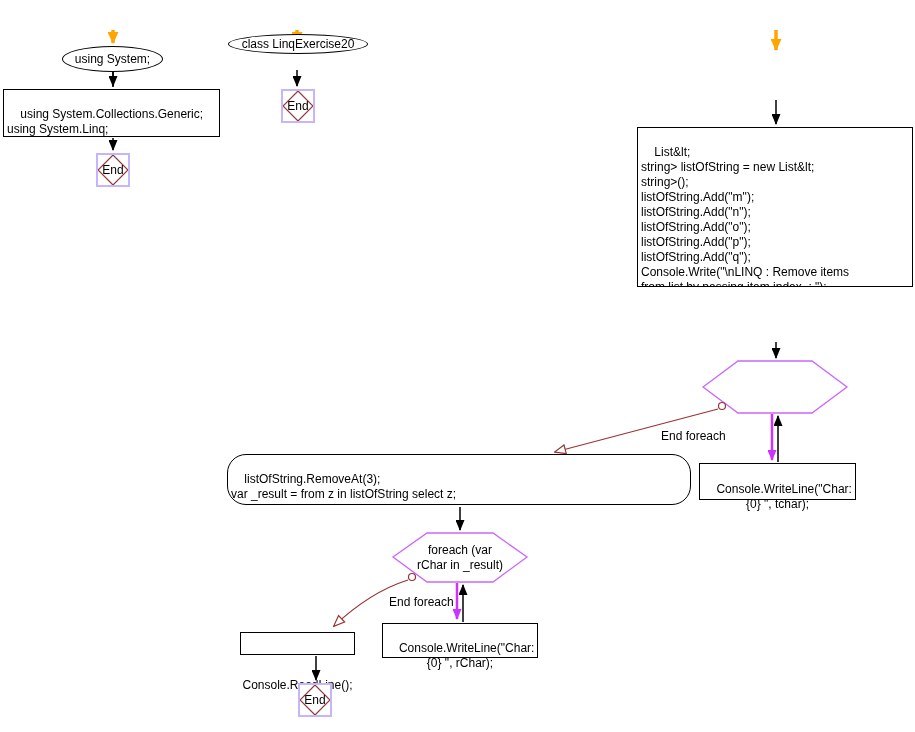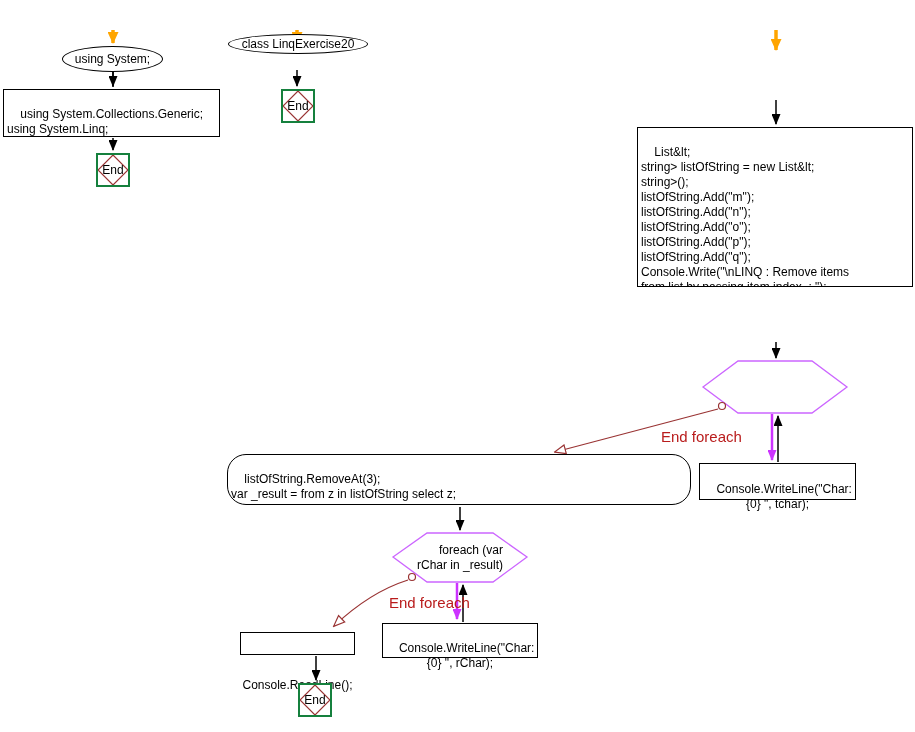--- a/index.html
+++ b/index.html
@@ -8,25 +8,25 @@
     font-family:"Liberation Sans","DejaVu Sans",sans-serif;color:#000;padding-left:28px;
   }
   .canvas svg.wires{position:absolute;left:0;top:0;z-index:1;}
   .node{position:absolute;z-index:2;box-sizing:border-box;font-size:12px;line-height:15px;}
   .rect{background:#fff;border:1px solid #000;}
   .code{white-space:pre-wrap;text-align:left;padding:2px 3px;overflow:hidden;}
   .centered{white-space:pre-wrap;text-align:center;}
   .ellipse{background:#fff;border:1px solid #000;border-radius:50%;
            display:flex;align-items:center;justify-content:center;}
   .hexlabel{display:flex;align-items:center;justify-content:center;z-index:3;background:transparent;}
-  .endnode{background:#fff;border:2px solid #15803d;width:34px;height:34px;}
+  .endnode{background:#fff;border:2px solid #c4b5fd;width:34px;height:34px;}
   .endnode svg{position:absolute;left:0;top:0;}
   .endnode span{position:absolute;left:0;top:0;width:100%;height:100%;
                 display:flex;align-items:center;justify-content:center;font-size:12px;z-index:4;}
-  .exitlabel{color:#b91c1c;font-size:15px;white-space:nowrap;z-index:3;}
+  .exitlabel{color:#000000;font-size:12px;white-space:nowrap;z-index:3;}
 </style>
 </head>
 <body>
 
 <div class="canvas">
 
   <svg class="wires" width="915" height="732" viewBox="0 0 915 732">
     <defs>
       <marker id="mBlack" viewBox="0 0 11 9" refX="10" refY="4.5" markerWidth="11" markerHeight="9" markerUnits="userSpaceOnUse" orient="auto">
         <path d="M0,0 L11,4.5 L0,9 Z" fill="#000"></path>
@@ -136,21 +136,21 @@
 
   <div class="node exitlabel" style="left:661px;top:429px;">End foreach</div>
 
   <div class="node rect code" style="left:227px;top:454px;width:464px;height:51px;border-radius:19px;">
     <span style="white-space:pre-wrap;">listOfString.RemoveAt(3);
 var _result = from z in listOfString select z;
 Console.Write("\nHere is the list after removing item index 3 from the list : \n");</span>
   </div>
 
   <div class="node hexlabel centered" style="left:393px;top:533px;width:134px;height:49px;">
-    <span style="white-space:pre-wrap;text-align:right;">foreach (var
+    <span style="white-space:pre-wrap;text-align:center;">foreach (var
 rChar in _result)</span>
   </div>
 
   <div class="node rect centered" style="left:382px;top:623px;width:156px;height:35px;padding-top:2px;">
     <span style="white-space:pre-wrap;">Console.WriteLine("Char:
 {0} ", rChar);</span>
   </div>
 
   <div class="node exitlabel" style="left:389px;top:595px;">End foreach</div>
 

